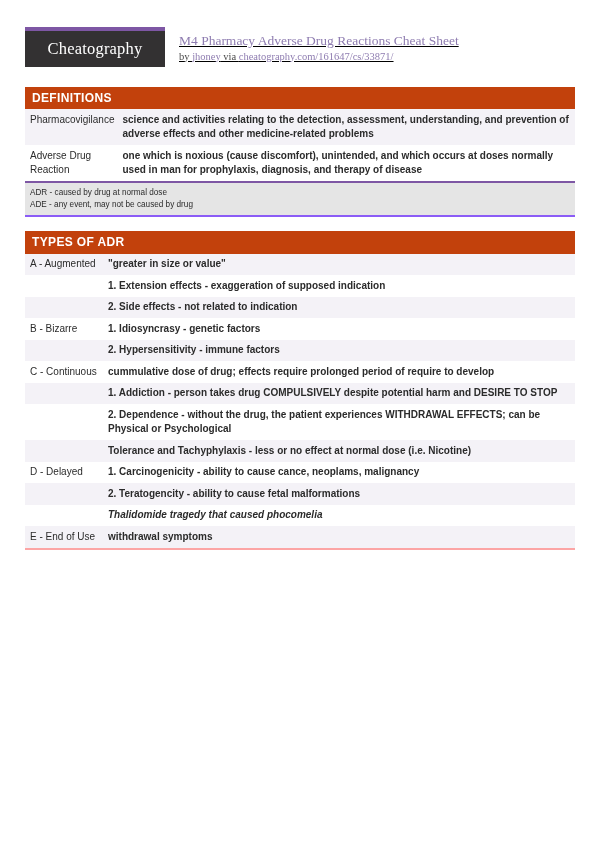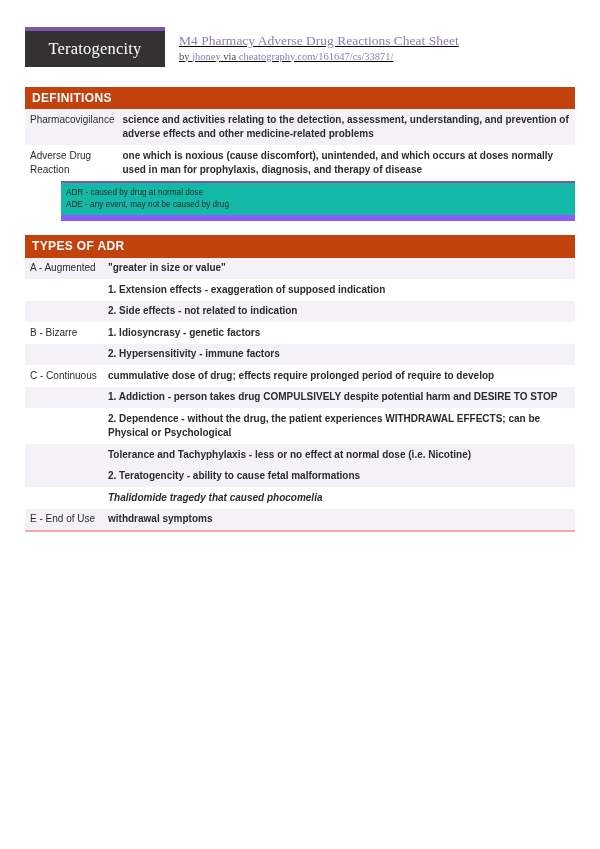--- a/index.html
+++ b/index.html
@@ -107,39 +107,38 @@
     padding-left: 2px;
     font-weight: bold;
   }
   .tbl td.value.ital {
     font-style: italic;
   }
 
   
   .note-block {
     border-top: 2px solid #7E57A4;
-    border-bottom: 6px solid #8b5cf6;
-    background: #14b8a6;
+    border-bottom: 2px solid #8b5cf6;
+    background: #e5e5e5;
     padding: 3.5px 6px 4px 5px;
-    margin-left: 36px;
   }
   .note-block .note-line {
     font-size: 8.2px;
     color: #2b2b2b;
     line-height: 1.5;
   }
 </style>
 </head>
 <body>
 
 <div class="page">
 
   <div class="header">
     <div class="logo-box">
-      <span class="logo-text">Teratogencity</span>
+      <span class="logo-text">Cheatography</span>
     </div>
     <div class="title-block">
       <div class="sheet-title">M4 Pharmacy Adverse Drug Reactions Cheat Sheet</div>
       <div class="byline"><span>by </span><span class="lnk">jhoney</span><span> via </span><span class="lnk">cheatography.com/161647/cs/33871/</span></div>
     </div>
   </div>
 
   <div id="sections-host">
       <div class="section">
         <div class="section-head">DEFINITIONS</div>
@@ -193,20 +192,24 @@
               <td class="value">1. Addiction - person takes drug COMPULSIVELY despite potential harm and DESIRE TO STOP</td>
             </tr>
             <tr class="even">
               <td class="label"></td>
               <td class="value">2. Dependence - without the drug, the patient experiences WITHDRAWAL EFFECTS; can be Physical or Psychological</td>
             </tr>
             <tr class="odd">
               <td class="label"></td>
               <td class="value">Tolerance and Tachyphylaxis - less or no effect at normal dose (i.e. Nicotine)</td>
             </tr>
+            <tr class="even">
+              <td class="label">D - Delayed</td>
+              <td class="value">1. Carcinogenicity - ability to cause cance, neoplams, malignancy</td>
+            </tr>
             <tr class="odd">
               <td class="label"></td>
               <td class="value">2. Teratogencity - ability to cause fetal malformations</td>
             </tr>
             <tr class="even">
               <td class="label"></td>
               <td class="value ital">Thalidomide tragedy that caused phocomelia</td>
             </tr>
             <tr class="odd">
               <td class="label">E - End of Use</td>

